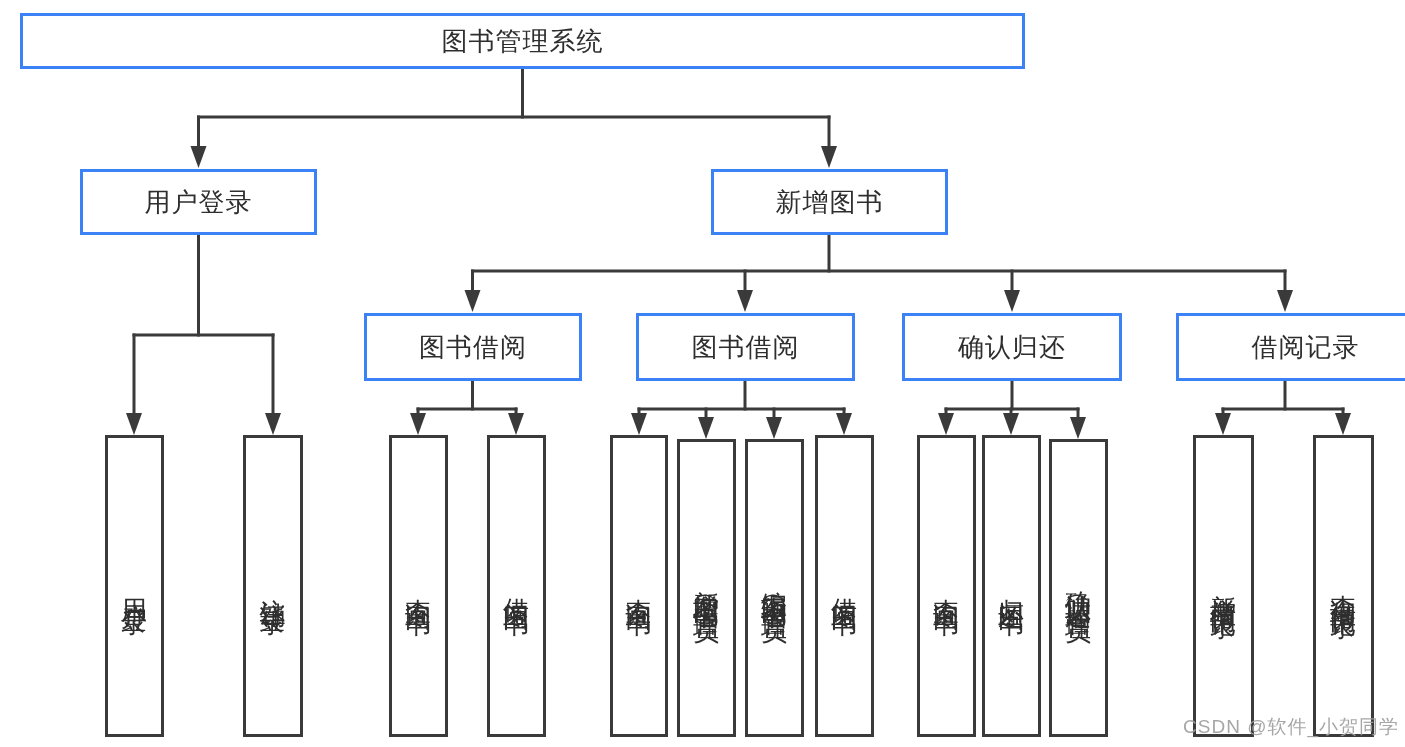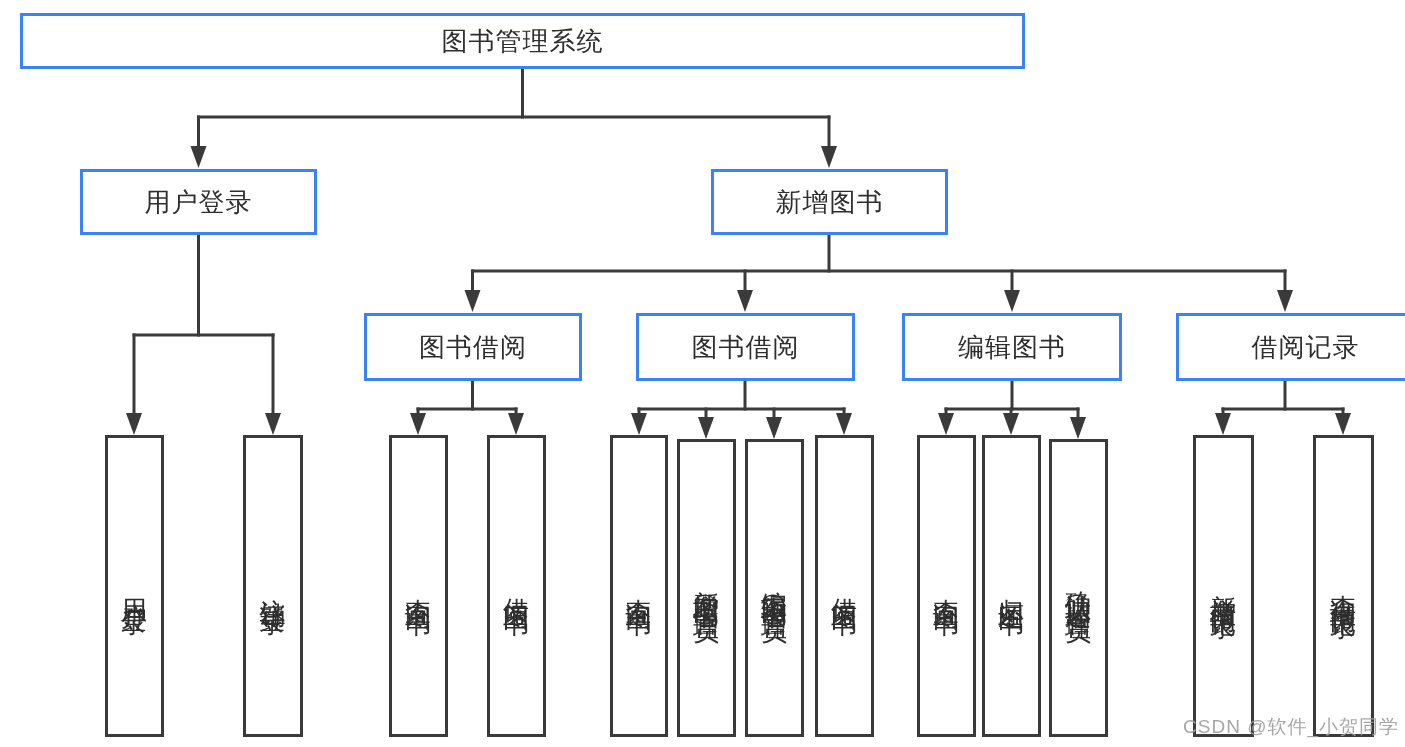--- a/index.html
+++ b/index.html
@@ -122,21 +122,21 @@
     </g>
   </svg>
 
   <div class="node" style="left:20px;top:13px;width:1005px;height:56px;">图书管理系统</div>
 
   <div class="node" style="left:80px;top:169px;width:237px;height:66px;">用户登录</div>
   <div class="node" style="left:711px;top:169px;width:237px;height:66px;">新增图书</div>
 
   <div class="node" style="left:364px;top:313px;width:218px;height:68px;">图书借阅</div>
   <div class="node" style="left:636px;top:313px;width:219px;height:68px;">图书借阅</div>
-  <div class="node" style="left:902px;top:313px;width:220px;height:68px;">编辑图书</div>
+  <div class="node" style="left:902px;top:313px;width:220px;height:68px;">确认归还</div>
   <div class="node" style="left:1176px;top:313px;width:259px;height:68px;">借阅记录</div>
 
   <div class="leaf" style="left:105px;top:435px;width:59px;height:302px;">
     <span class="vtext">用户登录</span>
   </div>
   <div class="leaf" style="left:243px;top:435px;width:60px;height:302px;">
     <span class="vtext">注销登录</span>
   </div>
 
   <div class="leaf" style="left:389px;top:435px;width:59px;height:302px;">

